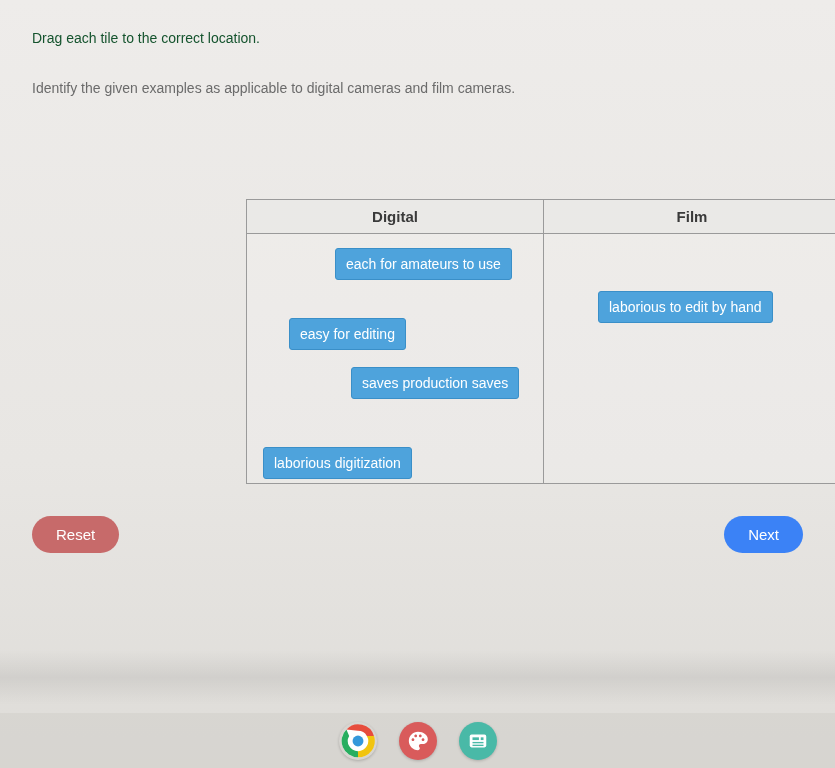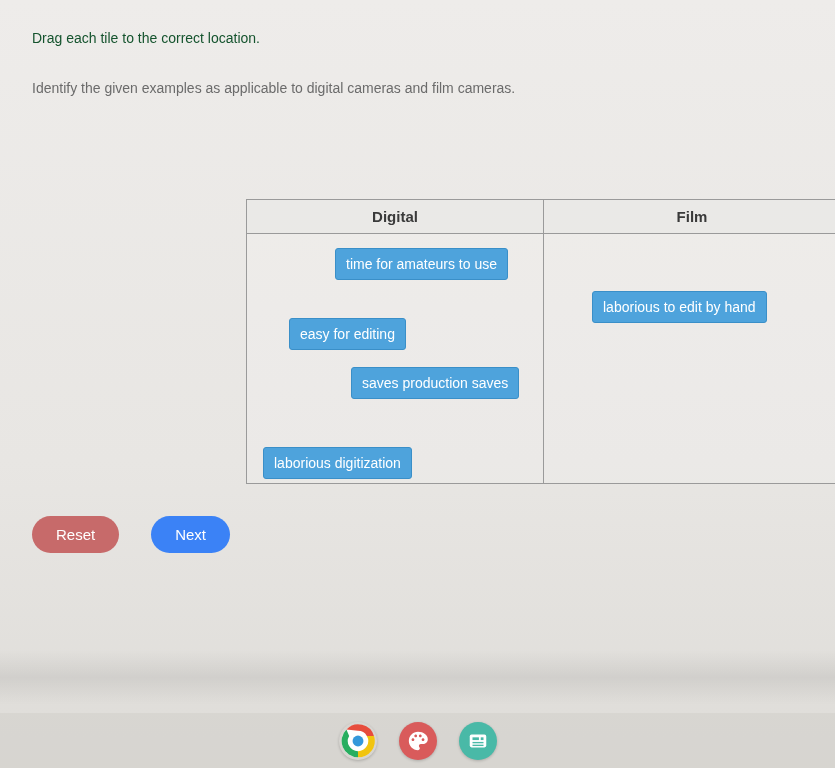--- a/index.html
+++ b/index.html
@@ -59,22 +59,22 @@
       font-size: 14px;
       padding: 7px 10px;
       border-radius: 3px;
       border: 1px solid #3a8fc8;
       position: absolute;
       cursor: grab;
       white-space: nowrap;
     }
     .btn-row {
       display: flex;
-      justify-content: flex-start;
-      gap: 32px;
+      justify-content: space-between;
+      gap: 24px;
       margin-top: 32px;
     }
     .btn {
       color: #ffffff;
       font-size: 15px;
       border: none;
       border-radius: 20px;
       padding: 10px 24px;
       cursor: pointer;
     }
@@ -121,27 +121,27 @@
     <table>
       <thead>
         <tr>
           <th>Digital</th>
           <th>Film</th>
         </tr>
       </thead>
       <tbody>
         <tr>
           <td>
-            <span class="tile" style="top:14px; left:88px;">time for amateurs to use</span>
+            <span class="tile" style="top:14px; left:88px;">each for amateurs to use</span>
             <span class="tile" style="top:84px; left:42px;">easy for editing</span>
             <span class="tile" style="top:133px; left:104px;">saves production saves</span>
             <span class="tile" style="top:213px; left:16px;">laborious digitization</span>
           </td>
           <td>
-            <span class="tile" style="top:57px; left:48px;">laborious to edit by hand</span>
+            <span class="tile" style="top:57px; left:54px;">laborious to edit by hand</span>
           </td>
         </tr>
       </tbody>
     </table>
   </div>
 
   <div class="btn-row">
     <button class="btn btn-reset">Reset</button>
     <button class="btn btn-next">Next</button>
   </div>

